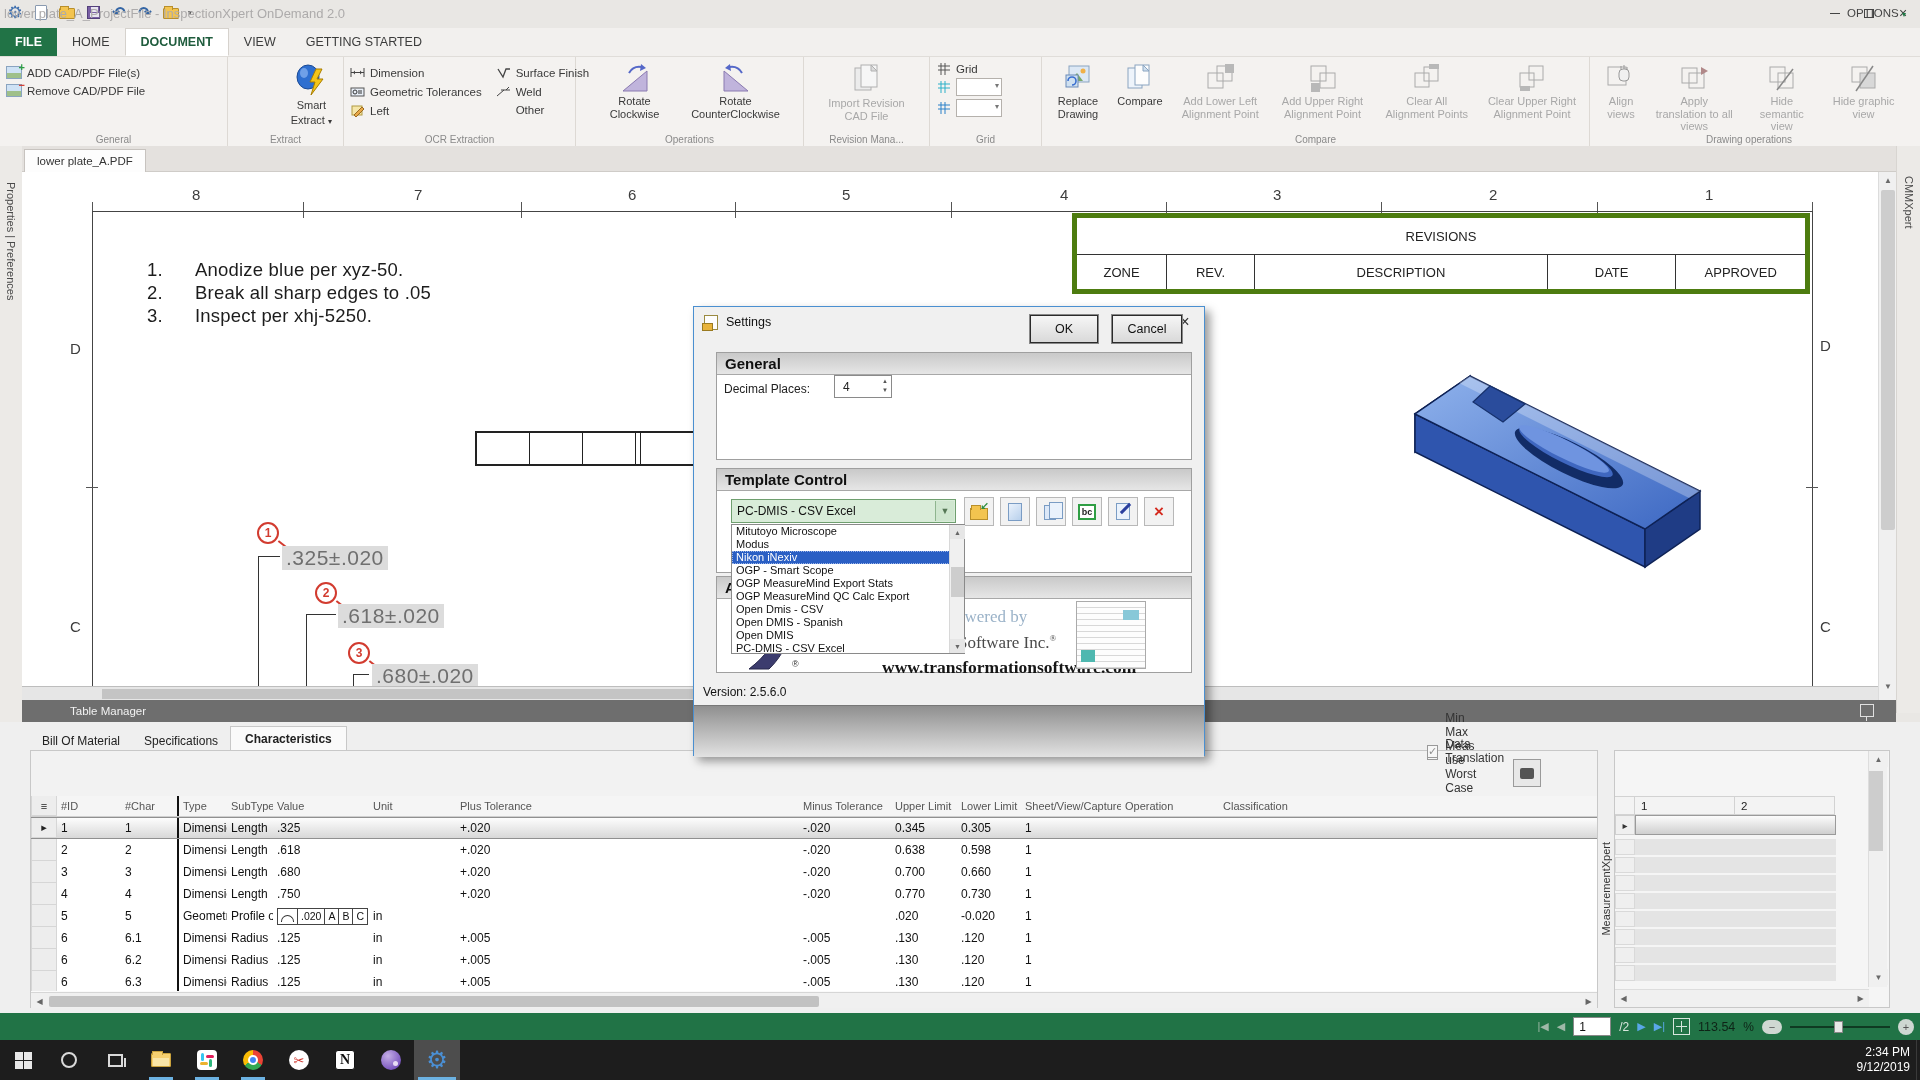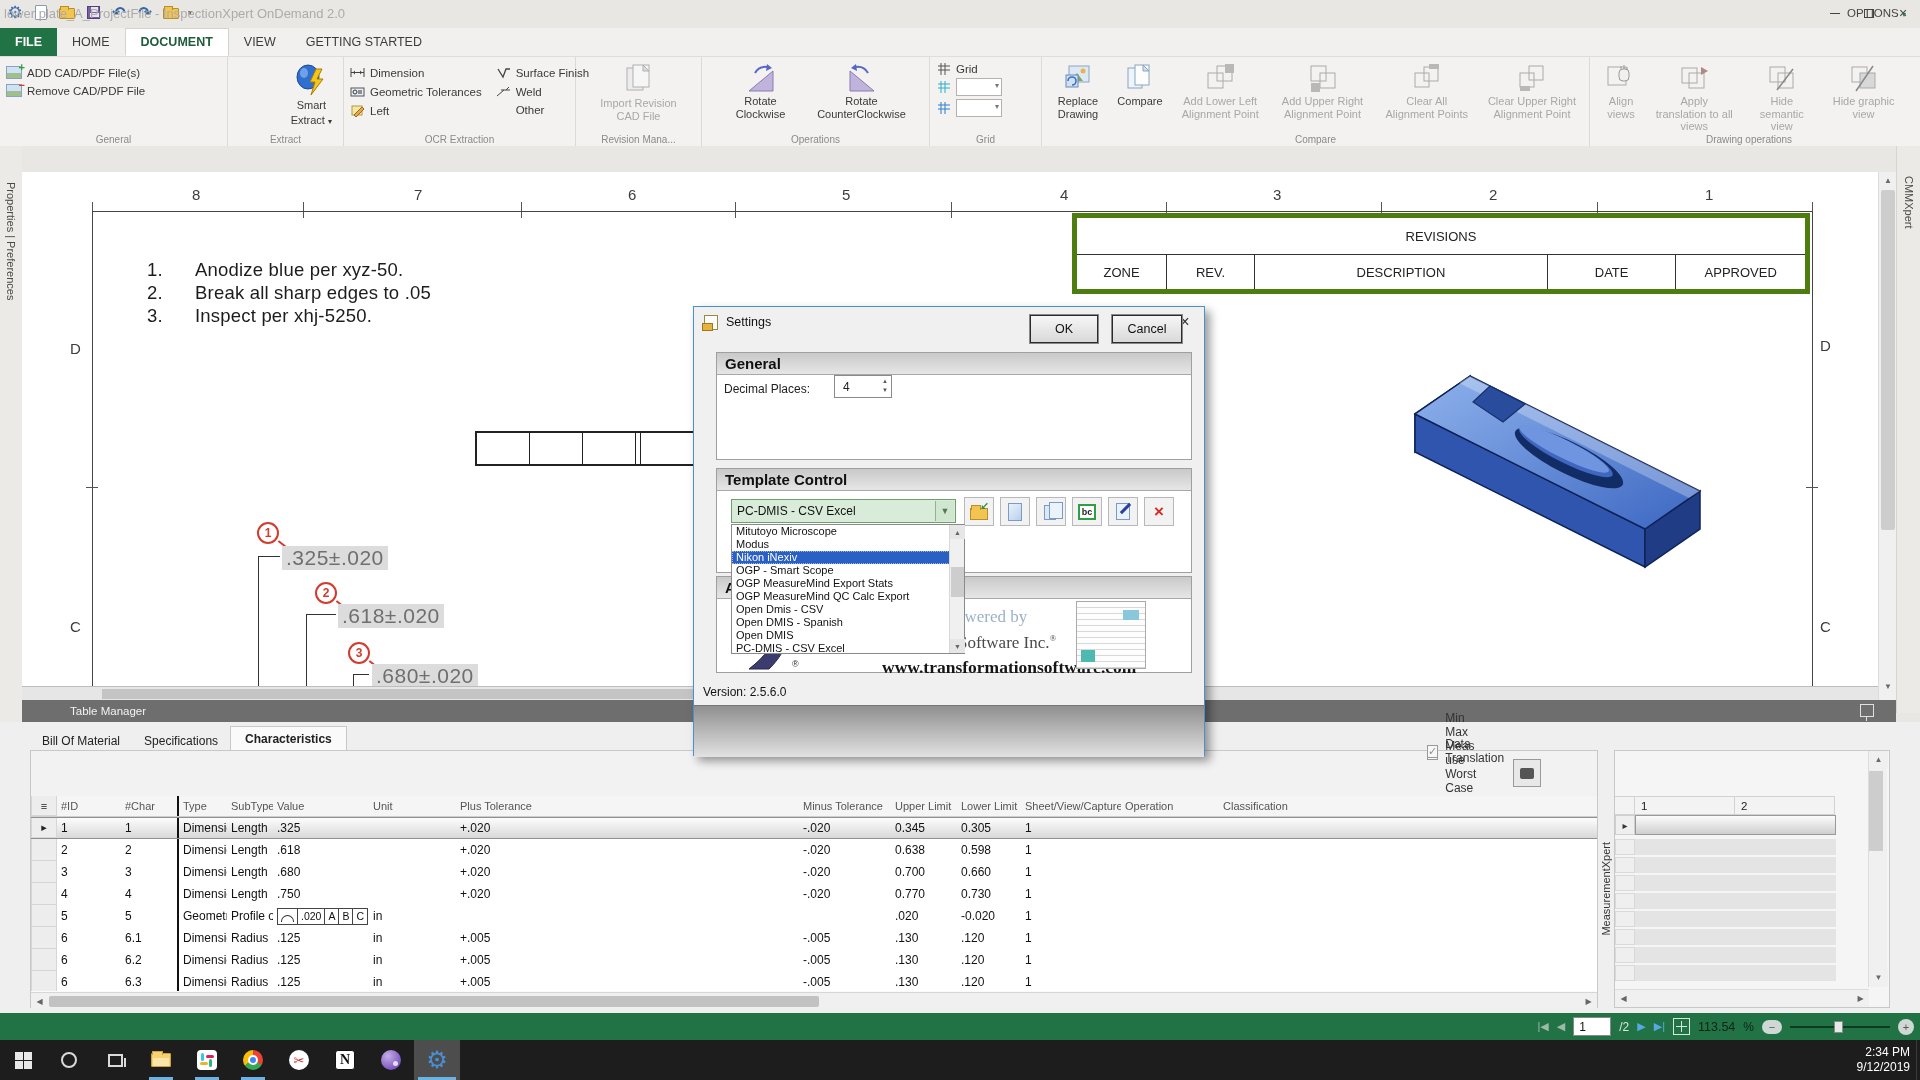--- a/index.html
+++ b/index.html
@@ -347,49 +347,49 @@
               </span>
               <span>Weld</span>
             </div>
           <div class="sbtn" style="padding-left:20px">
               <span>Other</span>
             </div>
         </div>
       </div>
       <div class="glabel">OCR Extraction</div>
     </div>
+    <div class="rgroup" style="width:228px;justify-content:center;gap:10px">
+      <div class="bigbtn" style="width:82px">
+        <svg width="32" height="30" viewBox="0 0 32 30">
+            <polygon points="4,28 28,28 28,8" fill="#c0b4dc" stroke="#8a7ab0"></polygon>
+            <path d="M10 10 A 12 12 0 0 1 22 4" stroke="#5568c8" fill="none" stroke-width="2"></path>
+            <polygon points="22,1 27,5 21,8" fill="#5568c8"></polygon>
+          </svg>
+        <span>Rotate Clockwise</span>
+        </div>
+      <div class="bigbtn" style="width:100px">
+        <svg width="32" height="30" viewBox="0 0 32 30">
+            <polygon points="28,28 4,28 4,8" fill="#c0b4dc" stroke="#8a7ab0"></polygon>
+            <path d="M22 10 A 12 12 0 0 0 10 4" stroke="#5568c8" fill="none" stroke-width="2"></path>
+            <polygon points="10,1 5,5 11,8" fill="#5568c8"></polygon>
+          </svg>
+        <span>Rotate CounterClockwise</span>
+        </div>
+      <div class="glabel">Operations</div>
+    </div>
     <div class="rgroup" style="width:126px;justify-content:center">
       <div class="bigbtn dis" style="width:100px">
         <svg width="30" height="32" viewBox="0 0 30 32">
             <rect x="3" y="5" width="16" height="22" fill="#ececec" stroke="#b0b0b0"></rect>
             <rect x="9" y="2" width="16" height="22" fill="#f6f6f6" stroke="#b0b0b0"></rect>
             <path d="M19 2l6 6h-6z" fill="#dcdcdc" stroke="#b0b0b0"></path>
           </svg>
         <span>Import Revision CAD File</span>
         </div>
       <div class="glabel">Revision Mana...</div>
-    </div>
-    <div class="rgroup" style="width:228px;justify-content:center;gap:10px">
-      <div class="bigbtn" style="width:82px">
-        <svg width="32" height="30" viewBox="0 0 32 30">
-            <polygon points="4,28 28,28 28,8" fill="#c0b4dc" stroke="#8a7ab0"></polygon>
-            <path d="M10 10 A 12 12 0 0 1 22 4" stroke="#5568c8" fill="none" stroke-width="2"></path>
-            <polygon points="22,1 27,5 21,8" fill="#5568c8"></polygon>
-          </svg>
-        <span>Rotate Clockwise</span>
-        </div>
-      <div class="bigbtn" style="width:100px">
-        <svg width="32" height="30" viewBox="0 0 32 30">
-            <polygon points="28,28 4,28 4,8" fill="#c0b4dc" stroke="#8a7ab0"></polygon>
-            <path d="M22 10 A 12 12 0 0 0 10 4" stroke="#5568c8" fill="none" stroke-width="2"></path>
-            <polygon points="10,1 5,5 11,8" fill="#5568c8"></polygon>
-          </svg>
-        <span>Rotate CounterClockwise</span>
-        </div>
-      <div class="glabel">Operations</div>
     </div>
     <div class="rgroup" style="width:112px">
       <div class="gridrows">
         <div class="gridrow">
             <span class="micon">
               <svg width="14" height="14">
                 <path d="M1 4h12M1 8h12M4 1v12M8 1v12" stroke="#555"></path>
               </svg>
             </span>
             <span>Grid</span>
@@ -496,20 +496,23 @@
             <rect x="3" y="4" width="15" height="15" fill="none" stroke="#aaa"></rect>
             <rect x="11" y="10" width="15" height="15" fill="#d8d8d8" stroke="#aaa"></rect>
             <path d="M24 3L7 28" stroke="#888" stroke-width="1.5"></path>
           </svg>
         <span>Hide graphic view</span>
         </div>
       <div class="glabel">Drawing operations</div>
     </div>
   </div>
 
+  <div id="docstrip">
+    <div id="doctab">lower plate_A.PDF</div>
+  </div>
 
   <div id="left-strip"><span>Properties | Preferences</span></div>
 
   <div id="canvas">
     <div id="ruler">
         <span class="rnum" style="left: 170px;">8</span>
         <span class="rnum" style="left: 392px;">7</span>
         <span class="rnum" style="left: 606px;">6</span>
         <span class="rnum" style="left: 820px;">5</span>
         <span class="rnum" style="left: 1038px;">4</span>

